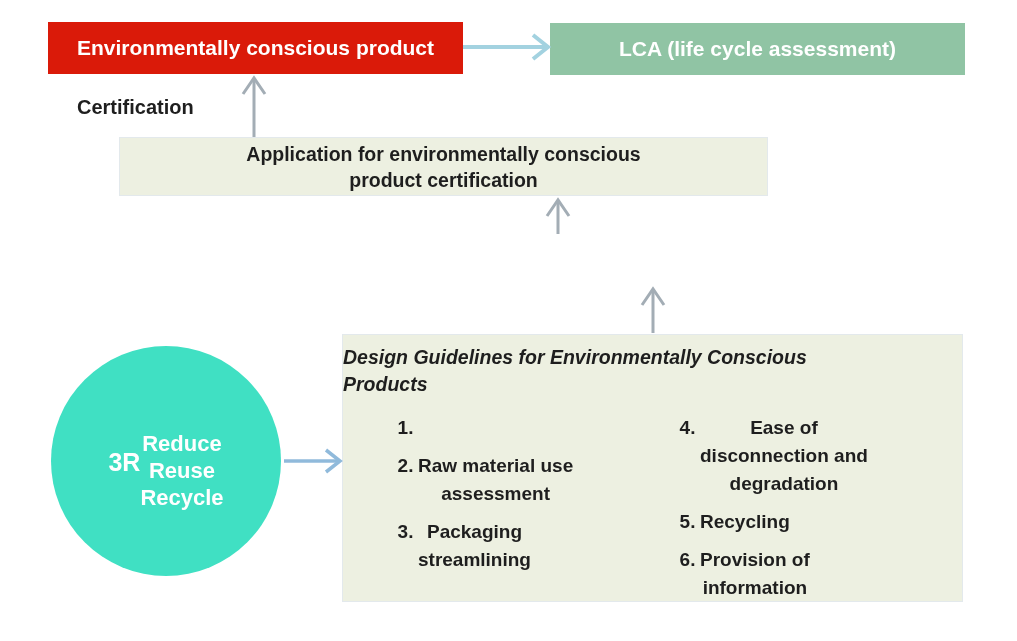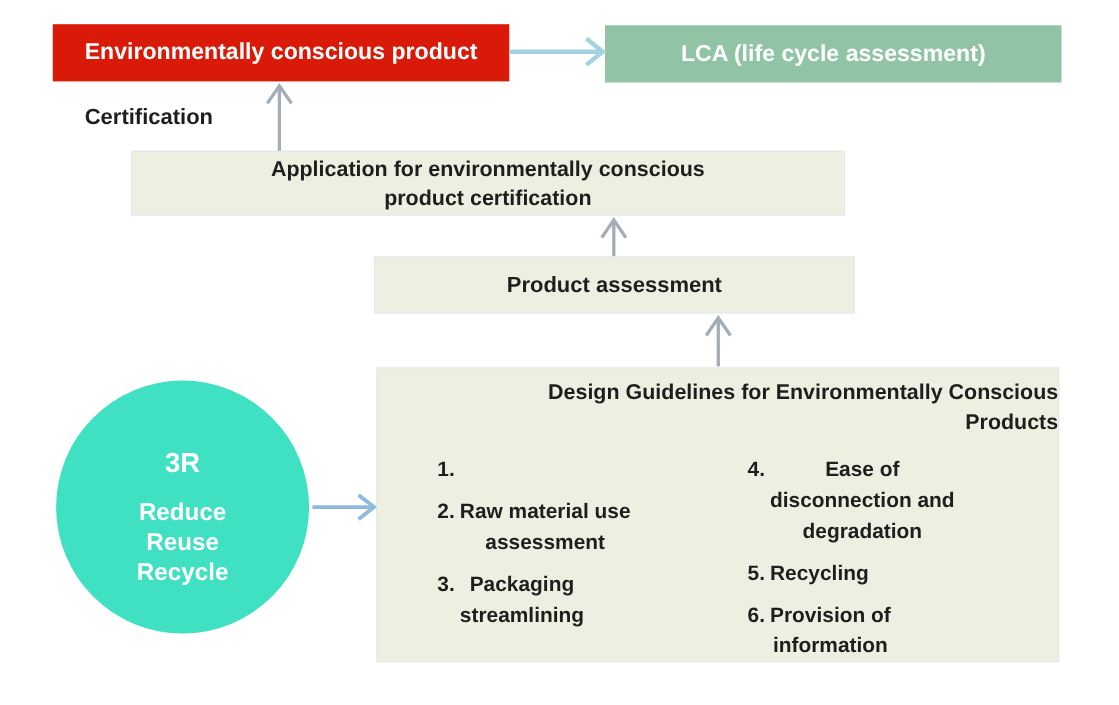--- a/index.html
+++ b/index.html
@@ -52,25 +52,26 @@
   .box-product-assessment {
     left: 340px; top: 233px; width: 437px; height: 52px;
     font-size: 20px;
   }
   .box-guidelines {
     left: 342px; top: 334px; width: 621px; height: 268px;
   }
   .guidelines-title {
     position: absolute;
     left: 0; top: 9px; width: 100%;
-    text-align: right;
+    text-align: left;
     font-weight: 700;
     font-size: 19.5px;
     line-height: 27px;
     white-space: pre-line;
+    font-style: italic;
   }
   .gcol {
     position: absolute;
     top: 79px;
   }
   .gcol-1 { left: 50px; width: 270px; }
   .gcol-2 { left: 332px; width: 270px; }
   .g-item {
     display: flex;
     margin-bottom: 10px;
@@ -93,21 +94,21 @@
   .label-certification { left: 77px; top: 96px; }
   .label-assessment   { left: 412px; top: 88px; }
   .circle-3r {
     position: absolute;
     left: 51px; top: 346px;
     width: 230px; height: 230px;
     border-radius: 50%;
     background: var(--circle, #40e0c3);
     color: var(--text-light, #ffffff);
     display: flex;
-    flex-direction: column;
+    flex-direction: row;
     align-items: center;
     justify-content: center;
     text-align: center;
     padding-top: 18px;
     box-sizing: border-box;
   }
   .circle-title {
     font-weight: 700;
     font-size: 25px;
     margin-bottom: 16px;
@@ -154,23 +155,20 @@
 product certification</span>
   </div>
 
   <svg class="arrow" style="left:543px; top:198px;" width="30" height="36">
     <g stroke="var(--gray-arrow, #a3adb5)" stroke-width="3" fill="none">
       <line x1="15" y1="2" x2="15" y2="36"></line>
       <polyline points="4,18 15,2 26,18"></polyline>
     </g>
   </svg>
 
-  <div class="box light box-product-assessment">
-    <span>Product assessment</span>
-  </div>
 
   <svg class="arrow" style="left:638px; top:287px;" width="30" height="46">
     <g stroke="var(--gray-arrow, #a3adb5)" stroke-width="3" fill="none">
       <line x1="15" y1="2" x2="15" y2="46"></line>
       <polyline points="4,18 15,2 26,18"></polyline>
     </g>
   </svg>
 
   <div class="box light box-guidelines">
     <div class="guidelines-title">Design Guidelines for Environmentally Conscious

